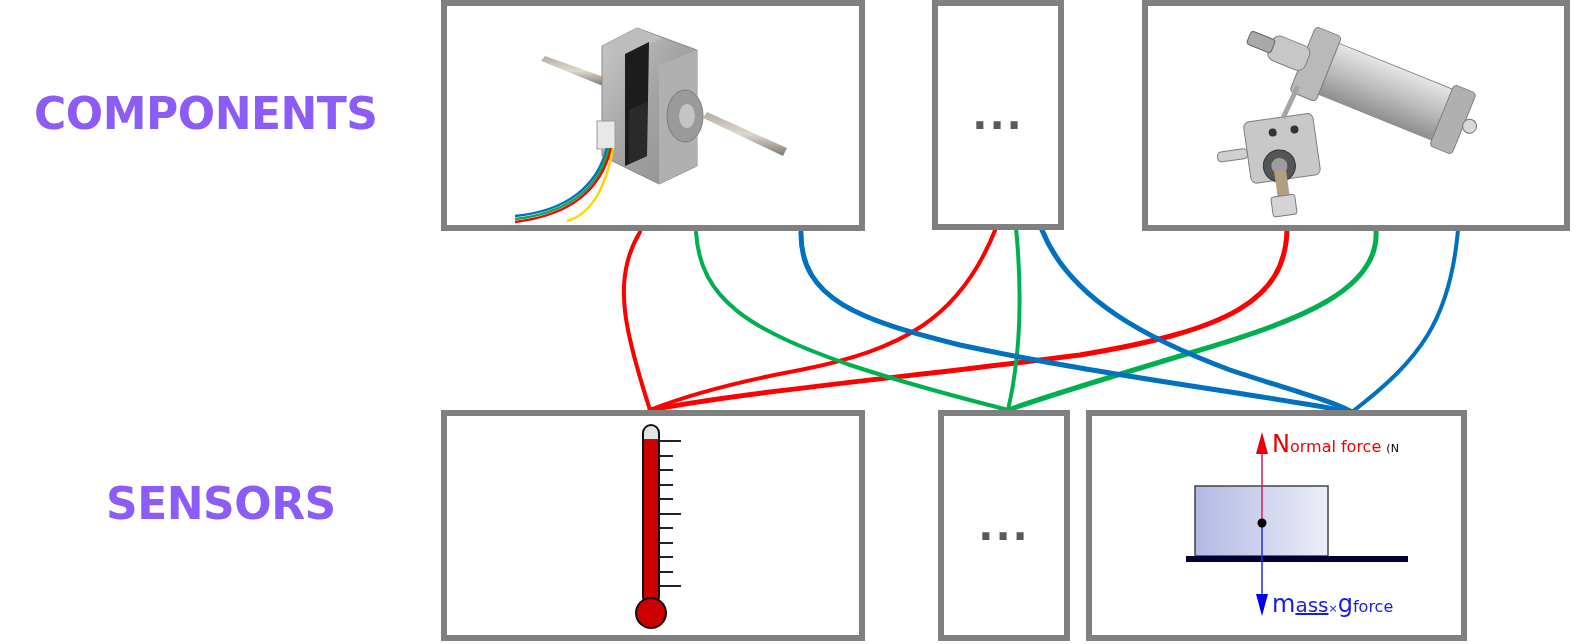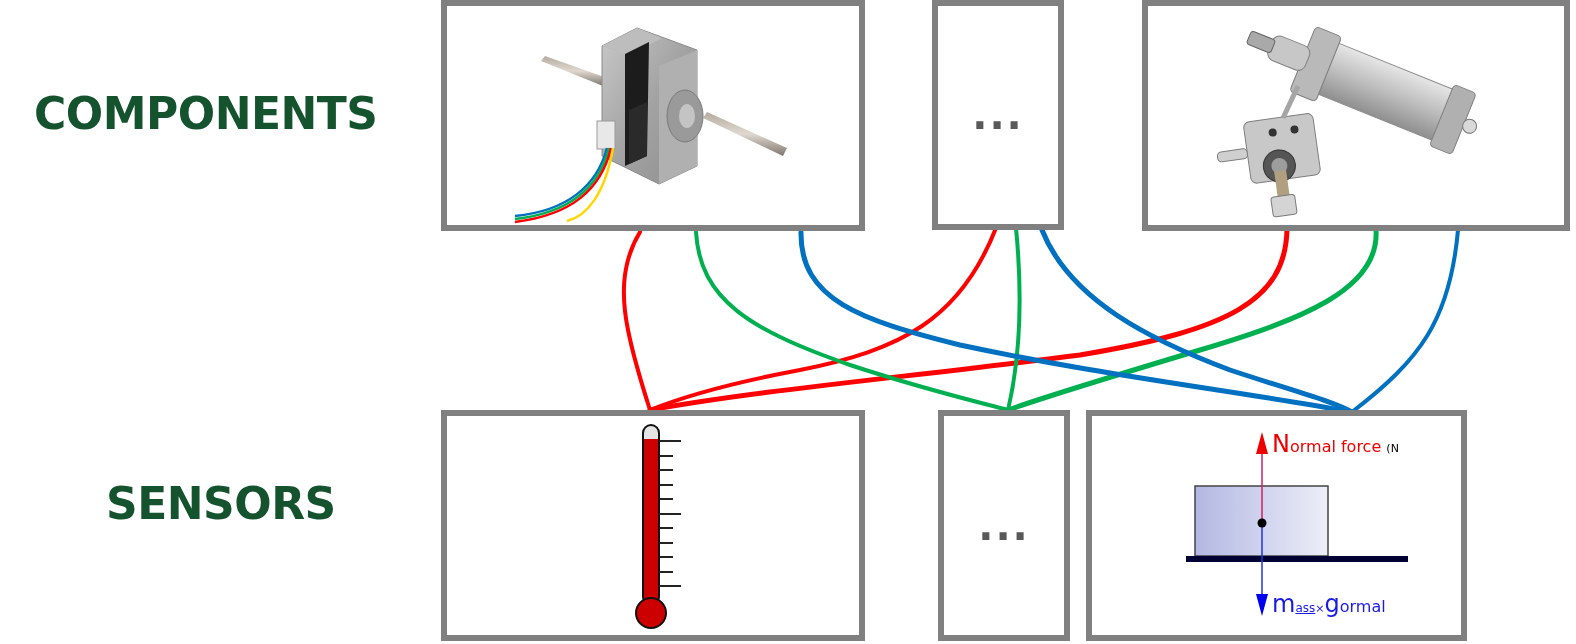--- a/index.html
+++ b/index.html
@@ -1,17 +1,17 @@
 <!DOCTYPE html>
 <html><head>
 <meta charset="utf-8">
 <style>
   html, body { margin: 0; padding: 0; background: #ffffff; }
   body { width: 1576px; height: 644px; position: relative; overflow: hidden; font-family: "Liberation Sans", sans-serif; }
-  .row-label { position: absolute; font-family: "DejaVu Sans", sans-serif; font-weight: bold; color: #14532d; font-size: 44px; letter-spacing: -0.5px; }
+  .row-label { position: absolute; font-family: "DejaVu Sans", sans-serif; font-weight: bold; color: #8b5cf6; font-size: 44px; letter-spacing: -0.5px; }
   .box { position: absolute; box-sizing: border-box; border: 6px solid #808080; background: #ffffff; }
   .dots { position: absolute; left: 0; right: 0; top: 50%; transform: translateY(-50%); text-align: center; font-family: "DejaVu Sans", sans-serif; font-weight: bold; font-size: 40px; color: #595959; letter-spacing: 2px; line-height: 1; }
   svg.wires { position: absolute; left: 0; top: 0; }
   .abs { position: absolute; }
 </style>
 </head>
 <body>
 
 <div class="row-label" style="left:34px; top:88px;">COMPONENTS</div>
 <div class="row-label" style="left:86px; top:478px;margin-left:20px;">SENSORS</div>
@@ -148,15 +148,15 @@
     <polygon points="164,38 170,16 176,38" fill="#ee0000"></polygon>
     <line x1="170" y1="107" x2="170" y2="185" stroke="#2233dd" stroke-width="1.5"></line>
     <polygon points="164,178 170,200 176,178" fill="#0000ee"></polygon>
     <circle cx="170" cy="107" r="4.5" fill="#000"></circle>
   </svg>
   <div class="abs" style="left:180px; top:14px; color:#ee0000; font-family:'DejaVu Sans', sans-serif; white-space:nowrap;">
     <span style="font-size:24px;">N</span><span style="font-size:16px;">ormal force</span>
     <span style="font-size:11px; color:#000;">(N</span>
   </div>
   <div class="abs" style="left:180px; top:174px; color:#1a1ae6; font-family:'DejaVu Sans', sans-serif; white-space:nowrap;">
-    <span style="font-size:24px;">m</span><span style="font-size:12px;text-decoration:underline;">ass</span><span style="font-size:11px;">×</span><span style="font-size:24px;">g</span><span style="font-size:16px;">ormal</span>
+    <span style="font-size:24px;">m</span><span style="font-size:20px;text-decoration:underline;">ass</span><span style="font-size:11px;">×</span><span style="font-size:24px;">g</span><span style="font-size:16px;">force</span>
   </div>
 </div>
 
 </body></html>

